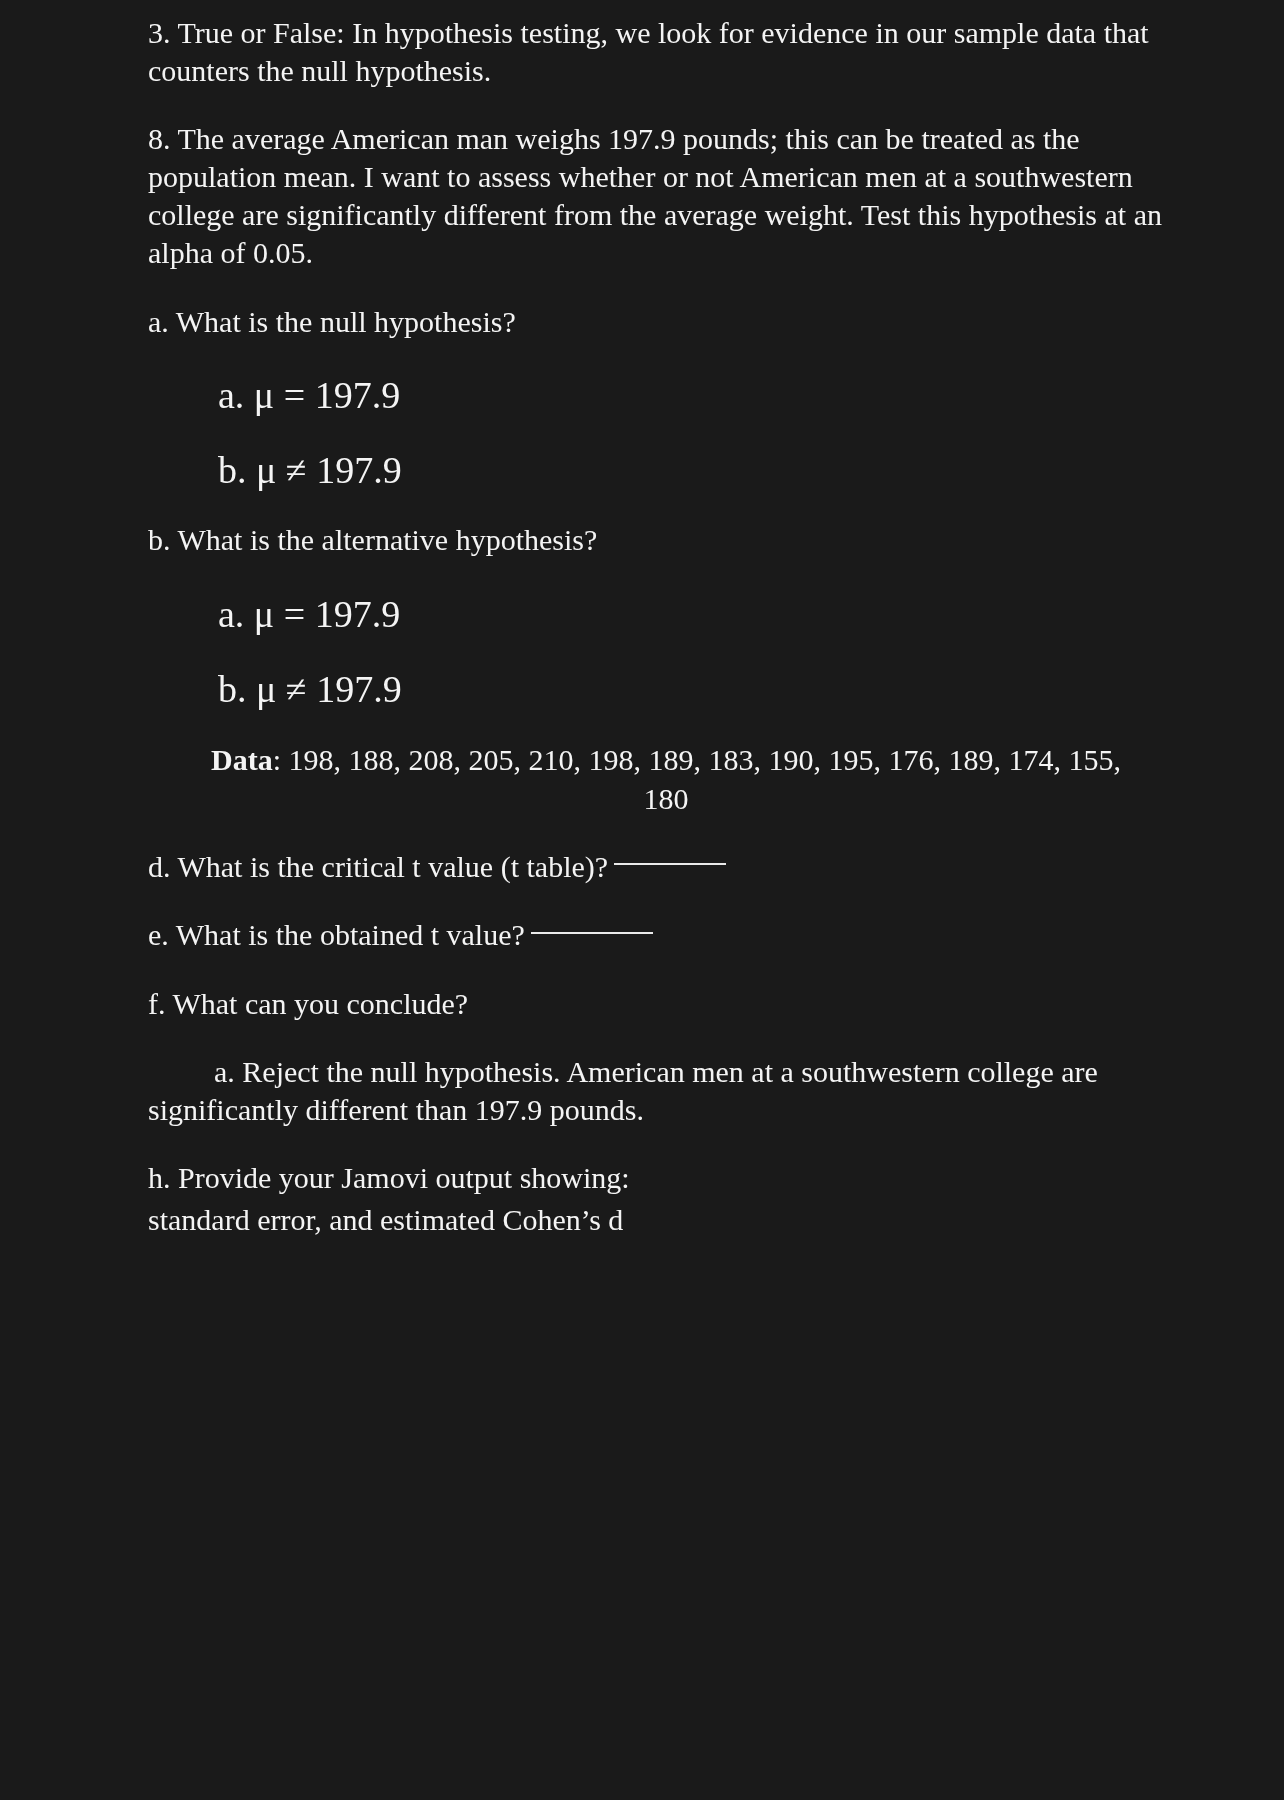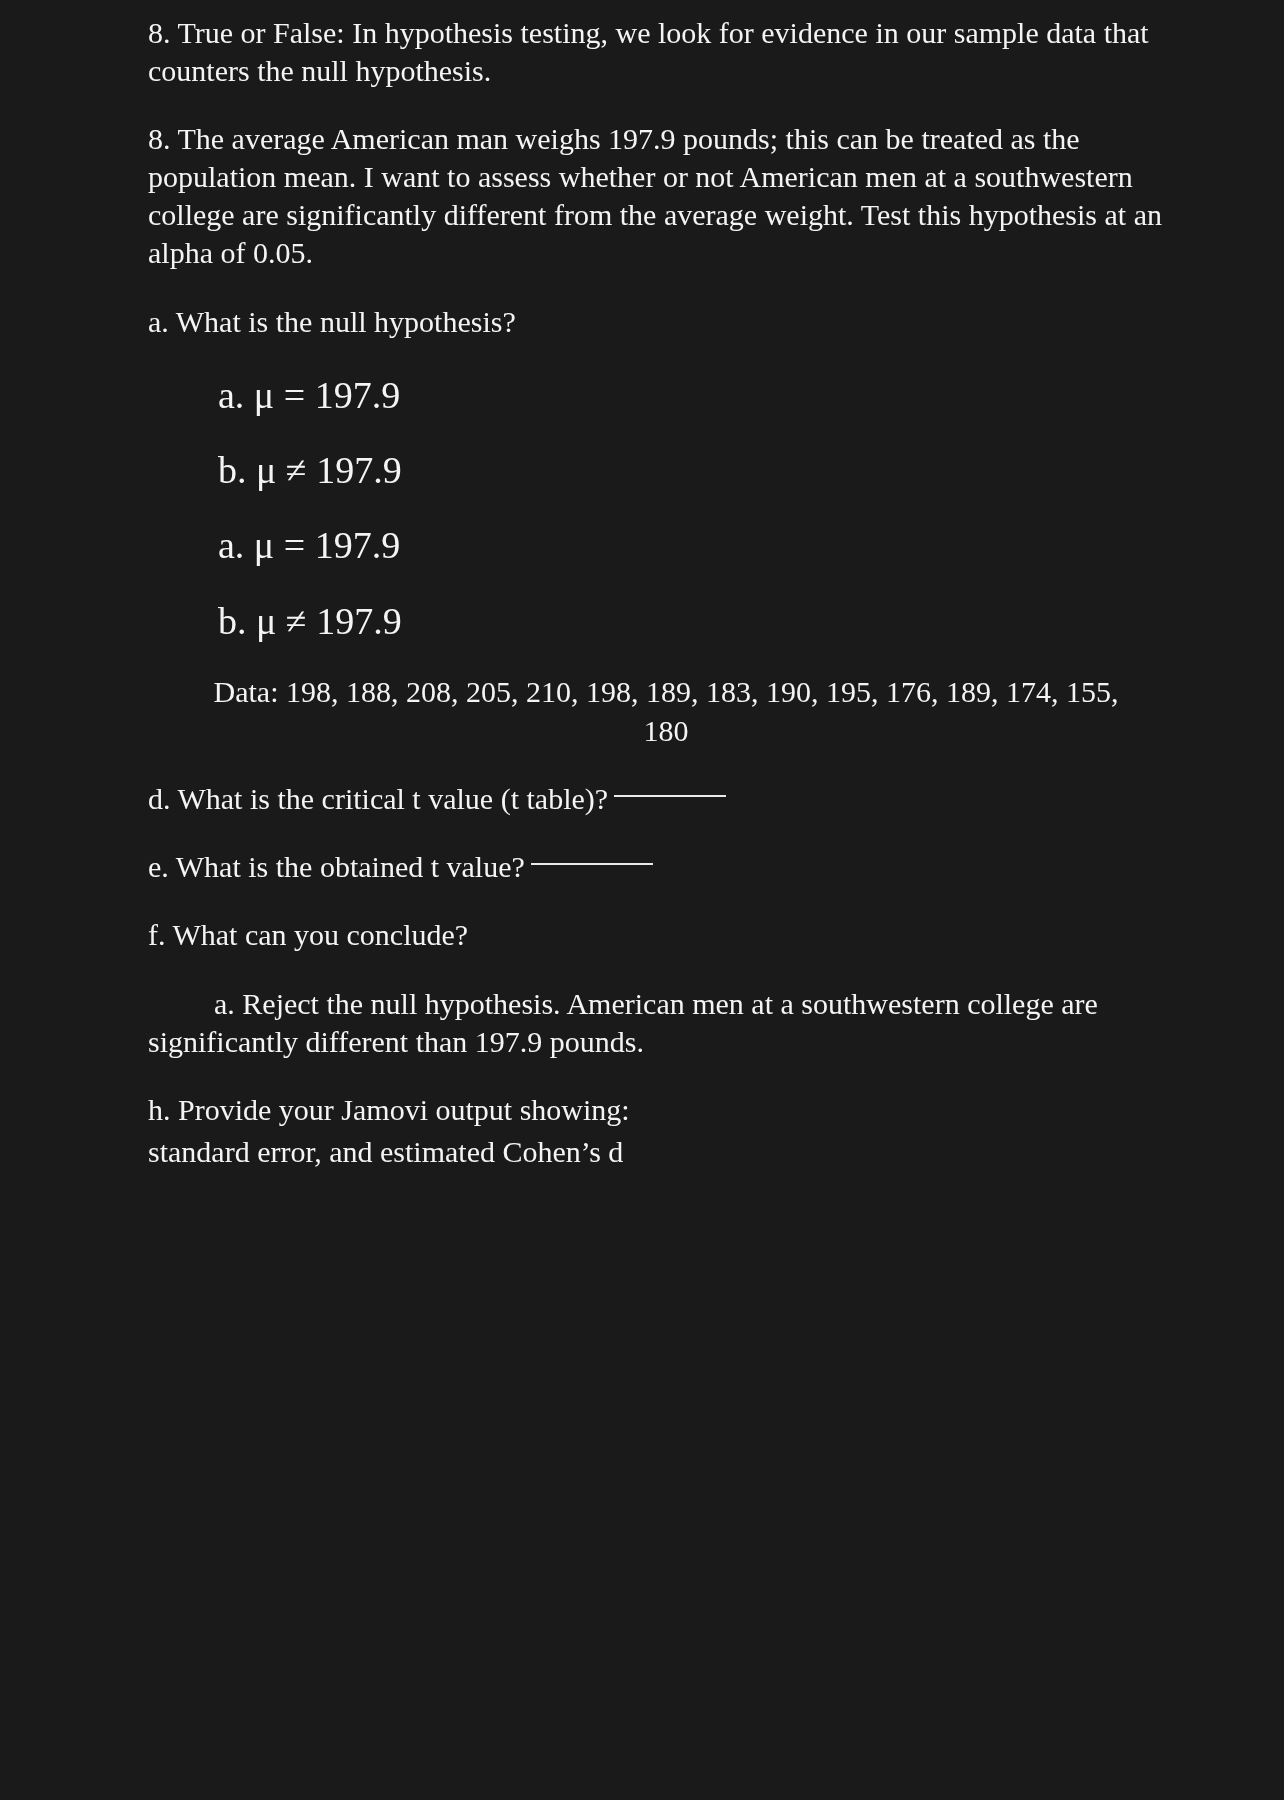--- a/index.html
+++ b/index.html
@@ -40,21 +40,21 @@
     text-indent: 66px;
   }
   .data-line {
     margin: 0 0 30px 0;
     font-size: 30px;
     line-height: 1.3;
     text-align: center;
     padding: 0 20px 0 40px;
   }
   .data-line b {
-    font-weight: normal;
+    font-weight: bold;
   }
   .blank {
     display: inline-block;
     border-bottom: 2px solid #eaeaea;
     vertical-align: middle;
     margin-left: 6px;
     position: relative;
     top: -6px;
   }
   .blank.s1 { width: 88px; }
@@ -63,30 +63,31 @@
   .blank.s4 { width: 262px; display: block; margin: 14px 0 0 0; top: 0; }
   .italic { font-style: italic; }
   .nomarg { margin-bottom: 0; }
   .list-line { margin-bottom: 4px; }
 </style>
 </head>
 <body>
 
 <div class="page">
 
-  <p class="q">8. True or False: In hypothesis testing, we look for evidence in our sample data that counters the null hypothesis.</p>
+  <p class="q">3. True or False: In hypothesis testing, we look for evidence in our sample data that counters the null hypothesis.</p>
 
   <p class="q">8. The average American man weighs 197.9 pounds; this can be treated as the population mean. I want to assess whether or not American men at a southwestern college are significantly different from the average weight. Test this hypothesis at an alpha of 0.05.</p>
 
   <p class="q">a. What is the null hypothesis?</p>
 
   <p class="sub">a. μ = 197.9</p>
 
   <p class="sub">b. μ ≠ 197.9</p>
 
+  <p class="q">b. What is the alternative hypothesis?</p>
 
   <p class="sub">a. μ = 197.9</p>
 
   <p class="sub">b. μ ≠ 197.9</p>
 
   <p class="data-line"><b>Data</b><span>: 198, 188, 208, 205, 210, 198, 189, 183, 190, 195, 176, 189, 174, 155, 180</span></p>
 
 
   <p class="q"><span>d. What is the critical t value (t table)?</span><span class="blank s2"></span></p>
 

